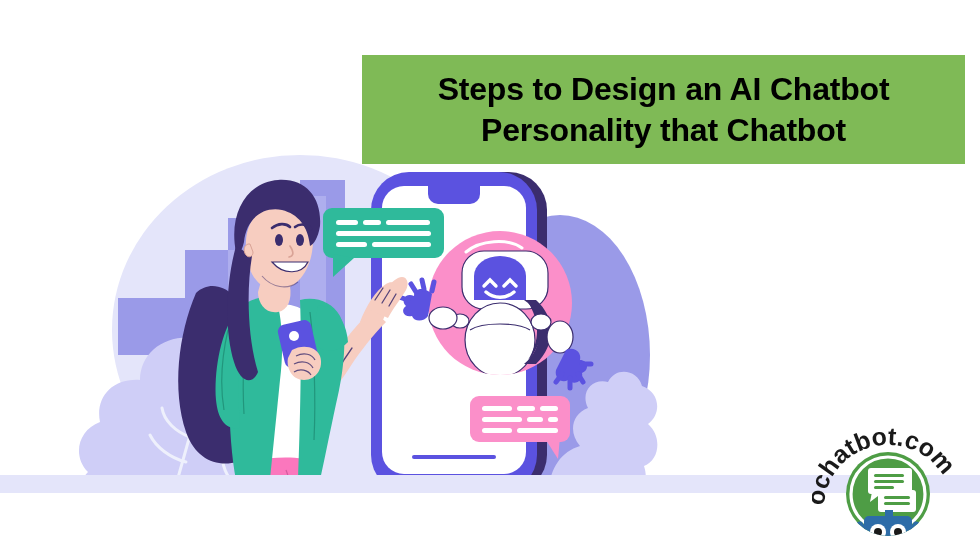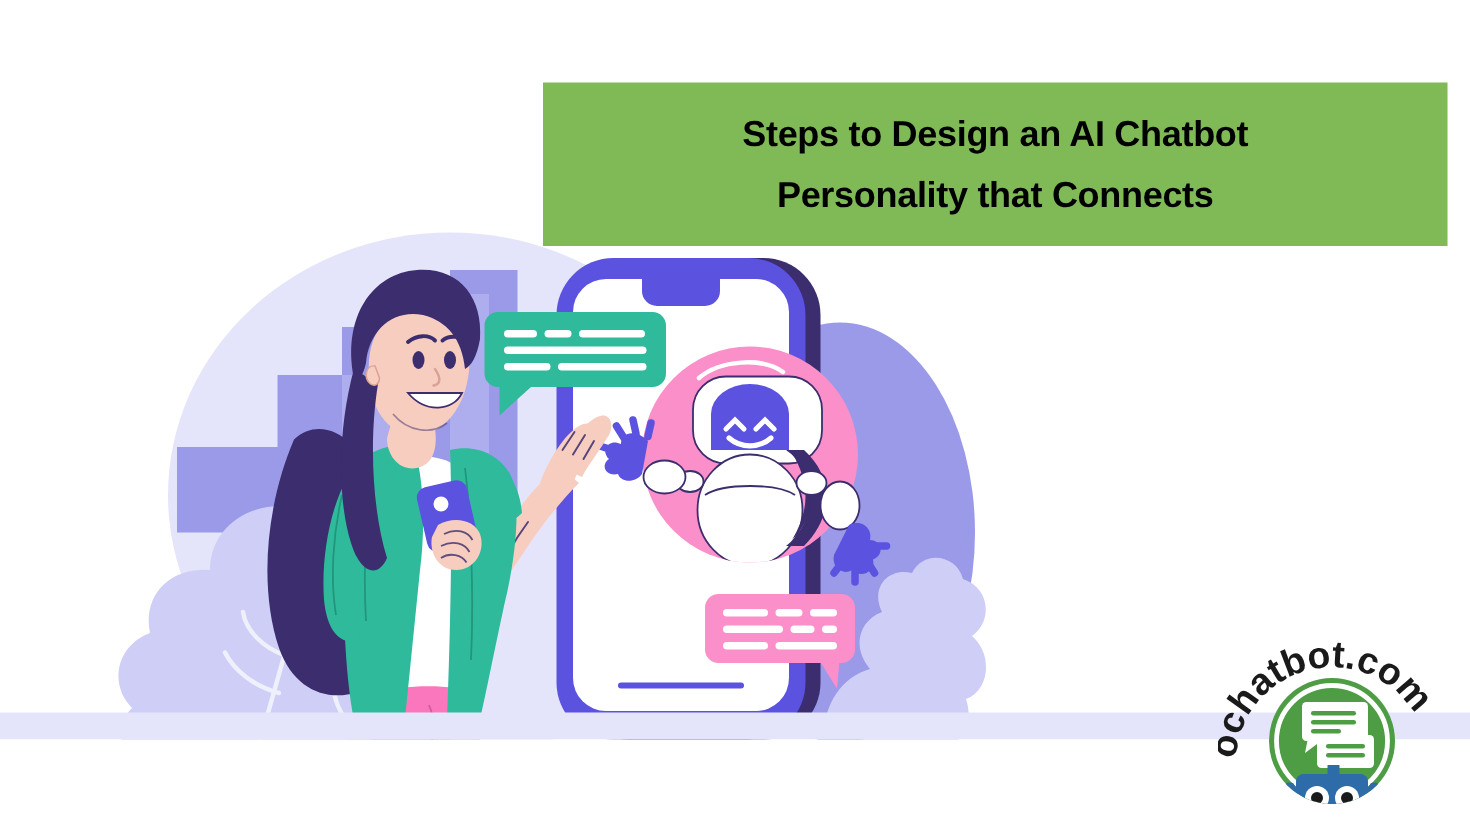--- a/index.html
+++ b/index.html
@@ -32,21 +32,21 @@
     display: flex;
     flex-direction: column;
     align-items: center;
     justify-content: center;
     box-sizing: border-box;
     padding: 0 18px;
   }
   #title-banner .tline {
     color: #000000;
     font-weight: bold;
-    font-size: 24px;
+    font-size: 32px;
     line-height: 41px;
     letter-spacing: -0.2px;
     text-align: center;
     white-space: nowrap;
   }
 
   
   #illustration {
     position: absolute;
     left: 0px;
@@ -287,21 +287,21 @@
           </g>
         </g>
 
         <rect x="0" y="475" width="980" height="18" fill="#e4e5fa"></rect>
       </g>
     </svg>
   </div>
 
   <div id="title-banner">
     <div class="tline">Steps to Design an AI Chatbot</div>
-    <div class="tline">Personality that Connects</div>
+    <div class="tline">Personality that Chatbot</div>
   </div>
 
   <div id="logo">
     <svg width="152" height="126" viewBox="0 0 152 126" xmlns="http://www.w3.org/2000/svg">
       <defs>
         <path id="arcPath" d="M 12 96 A 64 64 0 0 1 140 86" fill="none"></path>
         <clipPath id="clipLogoCircle">
           <circle cx="76" cy="76" r="42"></circle>
         </clipPath>
       </defs>

